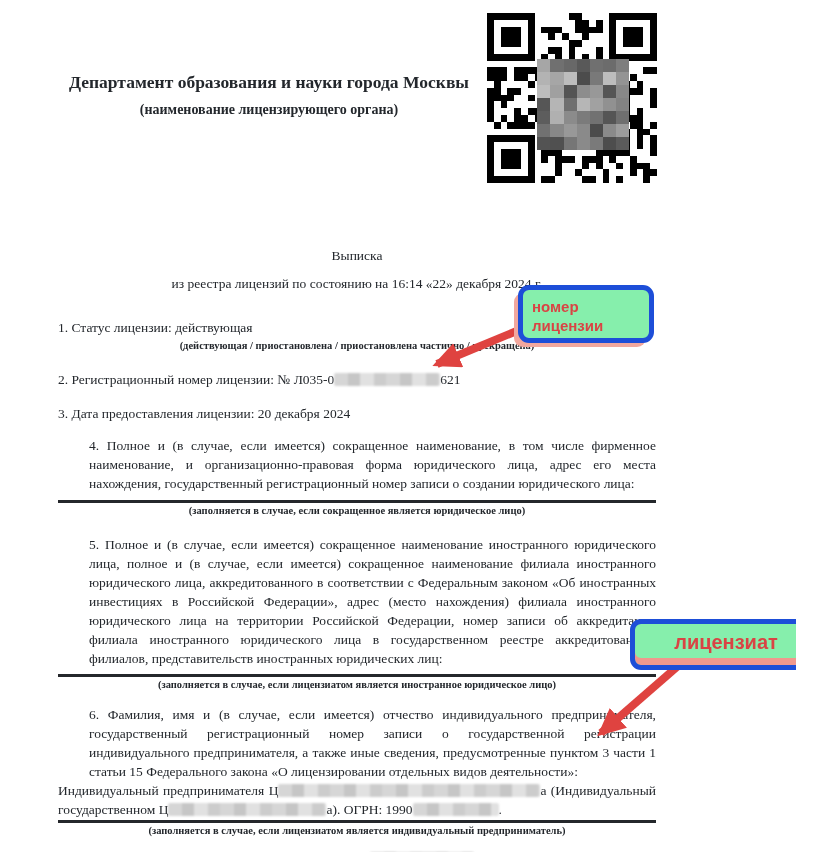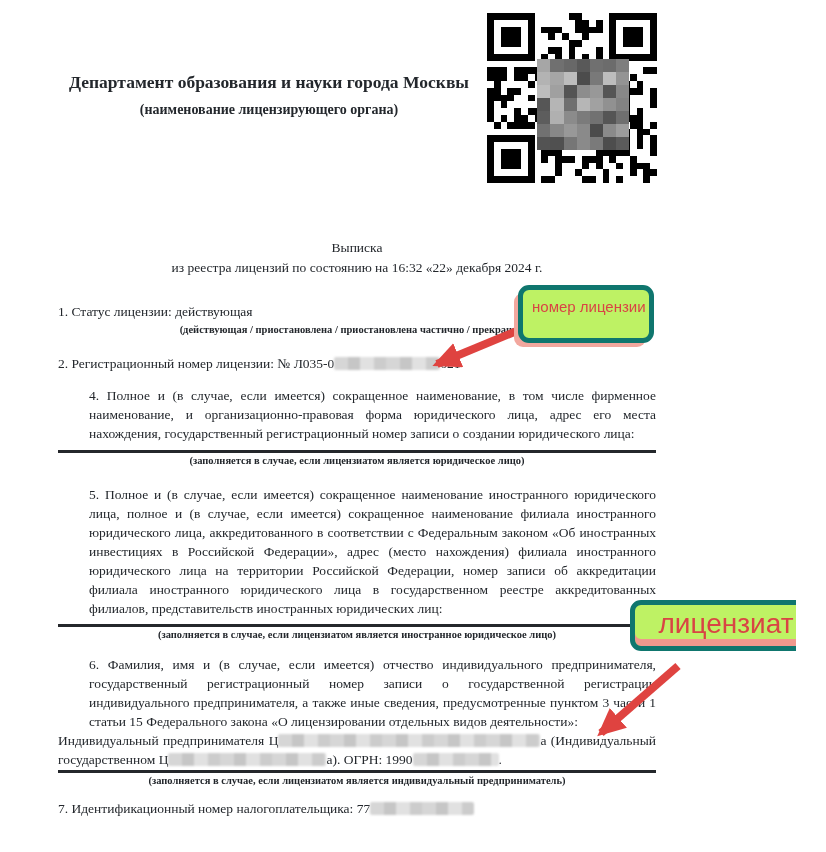--- a/index.html
+++ b/index.html
@@ -7,21 +7,21 @@
         font-family:"Liberation Serif","DejaVu Serif",serif;color:#23272c;
         font-size:13.5px;line-height:19px;}
   
   .doc-header{position:absolute;left:58px;top:68px;width:422px;text-align:center;}
   .doc-title{font-weight:bold;font-size:17.5px;line-height:29px;}
   .doc-title-caption{font-size:14px;font-weight:600;margin-top:3px;}
   
   .qr{position:absolute;left:487px;top:12px;width:170px;height:172px;}
   
   .content{position:absolute;left:58px;top:238px;width:598px;}
-  .center{text-align:center;}
+  .center{text-align:center;margin-top:8px;}
   .extract-title{line-height:20px;}
   .extract-subtitle{line-height:20px;}
   .item{margin:0;}
   .just{text-align:justify;margin-left:31px;}
   .mini-caption{font-size:10.5px;font-weight:600;line-height:15px;text-align:center;}
   .rule{height:3px;background:#24272b;margin:0;}
   .m-item1{margin-top:24px;}
   .m-cap1{margin-top:1px;}
   .m-item2{margin-top:17px;}
   .m-item3{margin-top:15px;}
@@ -38,26 +38,26 @@
     background:repeating-linear-gradient(90deg,#d6d6d6 0 14px,#c6c6c6 14px 26px,#e1e1e1 26px 40px,#cccccc 40px 52px);
     filter:blur(1.2px);}
   .rw-a{width:106px;}  
   .rw-b{width:262px;}  
   .rw-c{width:158px;}  
   .rw-d{width:86px;}   
   .rw-e{width:104px;}  
   
   .ann-layer{position:absolute;left:0;top:0;width:826px;height:852px;pointer-events:none;}
   .arrow-svg{position:absolute;left:0;top:0;z-index:4;}
-  .callout{position:absolute;z-index:5;background:#bef264;border:5px solid #0f766e;
+  .callout{position:absolute;z-index:5;background:#86efac;border:5px solid #1d4ed8;
            border-radius:11px;font-family:"Liberation Sans","DejaVu Sans",sans-serif;color:#d94444;
-           box-sizing:border-box;}
+           box-sizing:border-box;font-weight:bold;}
   .callout-1{left:518px;top:285px;width:136px;height:58px;font-size:15px;
              padding:7px 0 0 9px;box-shadow:-6px 6px 0 -2px #f2a79e;}
-  .callout-2{left:630px;top:600px;width:192px;height:51px;font-size:28px;
+  .callout-2{left:630px;top:619px;width:192px;height:51px;font-size:20px;
              text-align:center;padding-top:9px;box-shadow:inset 0 -7px 0 #f0988d;}
 </style>
 </head>
 <body>
 
 <div class="page">
 
   <div class="doc-header">
     <div class="doc-title">Департамент образования и науки города Москвы</div>
     <div class="doc-title-caption">(наименование лицензирующего органа)</div>
@@ -421,31 +421,32 @@
         <rect x="11.26" y="18.28" width="1.93" height="1.93" fill="rgb(118,118,118)"></rect>
         <rect x="13.19" y="18.28" width="1.93" height="1.93" fill="rgb(138,138,138)"></rect>
         <rect x="15.12" y="18.28" width="1.93" height="1.93" fill="rgb(122,122,122)"></rect>
         <rect x="17.05" y="18.28" width="1.93" height="1.93" fill="rgb(77,77,77)"></rect>
         <rect x="18.98" y="18.28" width="1.93" height="1.93" fill="rgb(91,91,91)"></rect>
       </svg>
   </div>
 
   <div class="content">
     <div class="center extract-title">Выписка</div>
-    <div class="center extract-subtitle">из реестра лицензий по состоянию на 16:32 «22» декабря 2024 г.</div>
+    <div class="center extract-subtitle">из реестра лицензий по состоянию на 16:14 «22» декабря 2024 г.</div>
 
     <div class="item m-item1">1. Статус лицензии: действующая</div>
     <div class="mini-caption m-cap1">(действующая / приостановлена / приостановлена частично / прекращена)</div>
 
     <div class="item m-item2"><span>2. Регистрационный номер лицензии: № Л035-0</span><span class="redact rw-a"></span><span>621</span></div>
 
+    <div class="item m-item3">3. Дата предоставления лицензии: 20 декабря 2024</div>
 
     <div class="item just m-item4">4. Полное и (в случае, если имеется) сокращенное наименование, в том числе фирменное наименование, и организационно-правовая форма юридического лица, адрес его места нахождения, государственный регистрационный номер записи о создании юридического лица:</div>
     <div class="rule m-rule4"></div>
-    <div class="mini-caption">(заполняется в случае, если лицензиатом является юридическое лицо)</div>
+    <div class="mini-caption">(заполняется в случае, если сокращенное является юридическое лицо)</div>
 
     <div class="item just m-item5">5. Полное и (в случае, если имеется) сокращенное наименование иностранного юридического лица, полное и (в случае, если имеется) сокращенное наименование филиала иностранного юридического лица, аккредитованного в соответствии с Федеральным законом «Об иностранных инвестициях в Российской Федерации», адрес (место нахождения) филиала иностранного юридического лица на территории Российской Федерации, номер записи об аккредитации филиала иностранного юридического лица в государственном реестре аккредитованных филиалов, представительств иностранных юридических лиц:</div>
     <div class="rule m-rule5"></div>
     <div class="mini-caption">(заполняется в случае, если лицензиатом является иностранное юридическое лицо)</div>
 
     <div class="item just m-item6">6. Фамилия, имя и (в случае, если имеется) отчество индивидуального предпринимателя, государственный регистрационный номер записи о государственной регистрации индивидуального предпринимателя, а также иные сведения, предусмотренные пунктом 3 части 1 статьи 15 Федерального закона «О лицензировании отдельных видов деятельности»:</div>
     <div class="item force-just"><span>Индивидуальный</span> <span>предпринимателя</span> <span><span>Ц</span><span class="redact rw-b"></span><span>а</span></span> <span>(Индивидуальный</span></div>
     <div class="item"><span>государственном Ц</span><span class="redact rw-c"></span><span>а). ОГРН: 1990</span><span class="redact rw-d"></span><span>.</span></div>
     <div class="rule m-rule6"></div>
     <div class="mini-caption">(заполняется в случае, если лицензиатом является индивидуальный предприниматель)</div>

